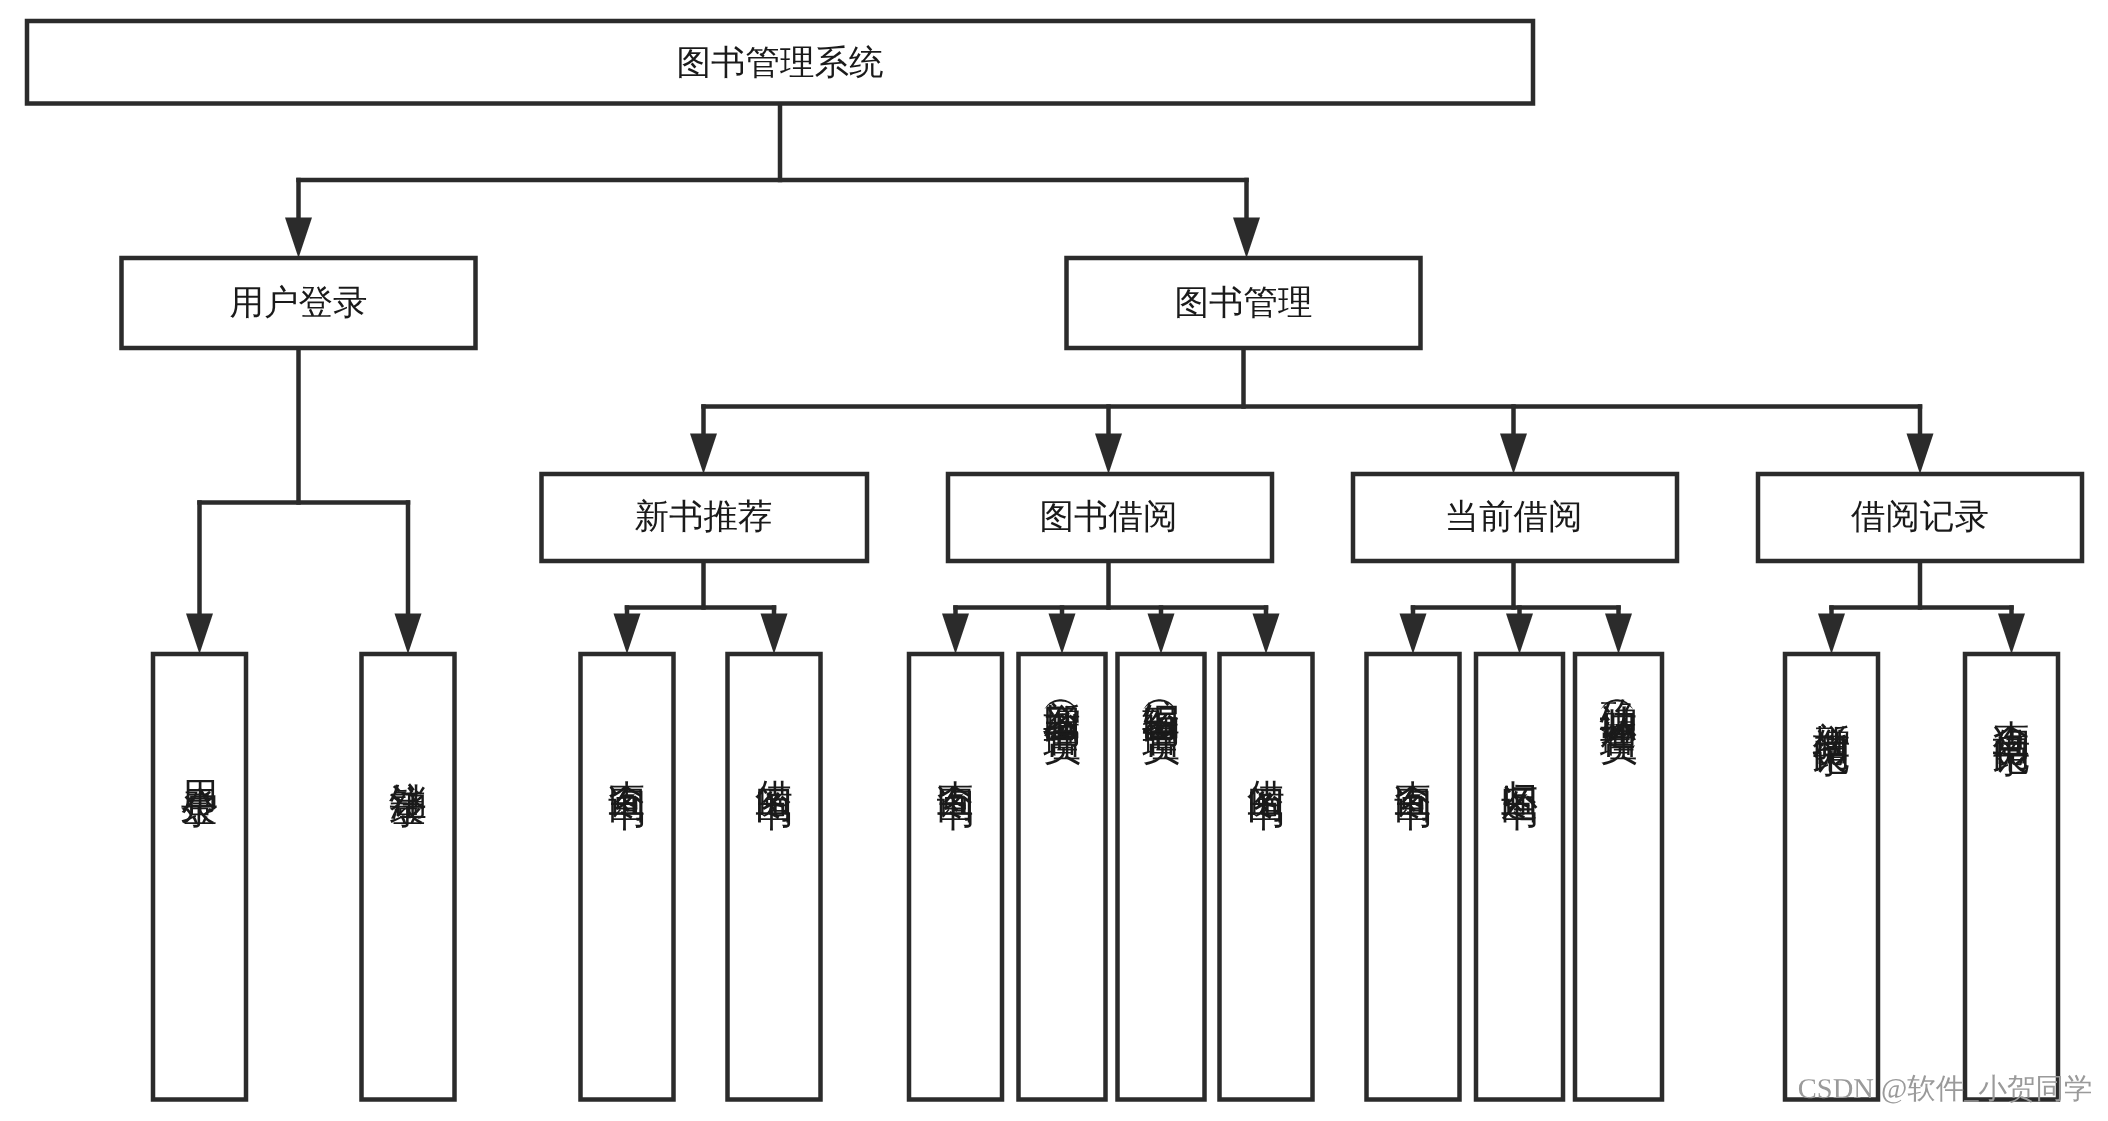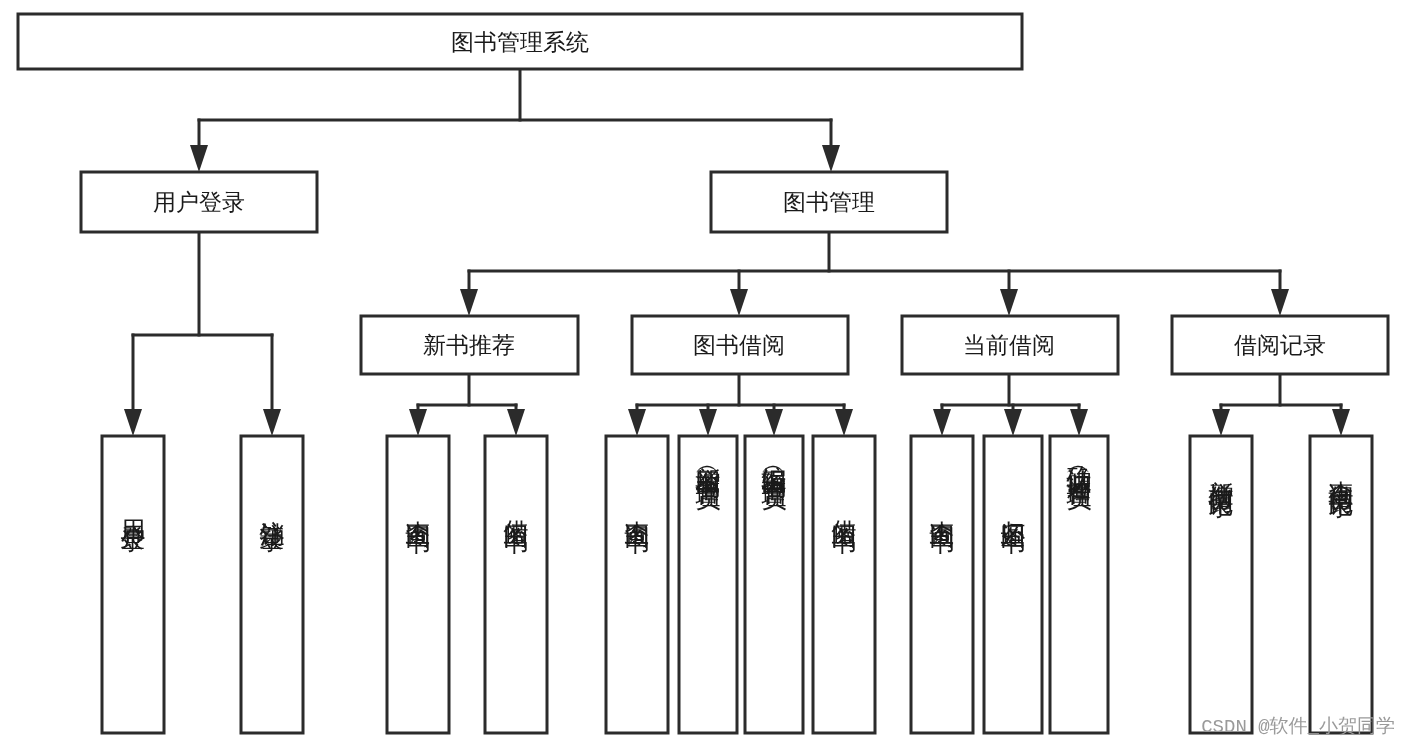--- a/index.html
+++ b/index.html
@@ -61,21 +61,21 @@
     font-size: 25px;
     line-height: 1.08;
     letter-spacing: 3px;
     color: #1a1a1a;
     white-space: nowrap;
   }
   #watermark {
     position: absolute;
     right: 10px;
     bottom: 8px;
-    font-family: Liberation Mono, monospace;
+    font-family: Liberation Serif, serif;
     font-size: 19px;
     color: #9a9a9a;
     white-space: nowrap;
     pointer-events: none;
     margin-top: 20px;
   }
 </style>
 </head>
 <body>
 

